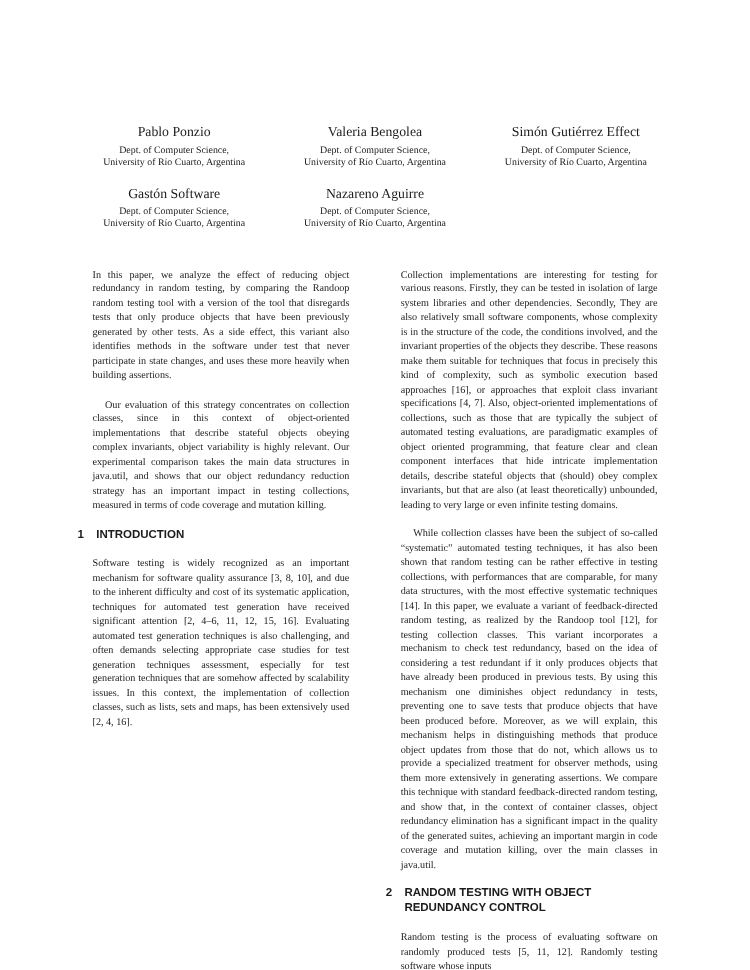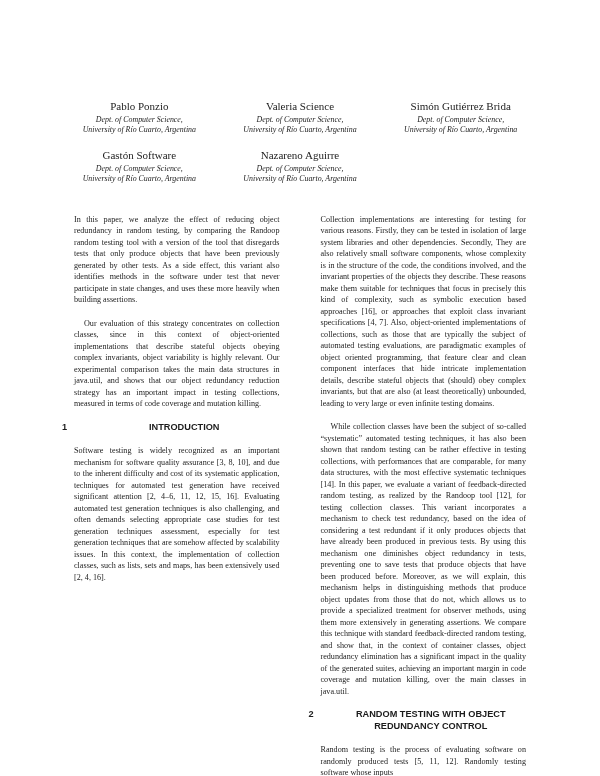--- a/index.html
+++ b/index.html
@@ -20,62 +20,62 @@
     font-size: 14.5px; font-weight: bold;
     text-align: center; line-height: 1.3;
     max-width: 430px; margin: 0 auto 16px auto;
   }
   .authors {
     display: grid; grid-template-columns: 1fr 1fr 1fr;
     column-gap: 6px; row-gap: 13px;
     text-align: center; margin-bottom: 17px;
   }
   .author-name { font-size: 11px; margin-bottom: 3px; }
-  .author-affil { font-size: 7.9px; line-height: 1.32; color: #222; font-style: italic; }
+  .author-affil { font-size: 7.9px; line-height: 1.32; color: #222; }
   .columns { display: flex; gap: 17px; }
   .col {
     width: 229.5px; flex: none;
     font-size: 8.15px; line-height: 1.41;
     text-align: justify;
   }
   .heading {
     font-family: "Liberation Sans", sans-serif;
     font-size: 9.2px; font-weight: bold;
     margin: 0 0 5px 0; letter-spacing: 0.2px;
   }
   .section-heading {
     font-family: "Liberation Sans", sans-serif;
     font-size: 9.2px; font-weight: bold;
     display: flex; margin: 11px 0 5px 0; line-height: 1.25;
     text-align: left;
   }
   .sec-num { width: 15px; flex: none; }
-  .sec-title { flex: 1; text-align: center; }
+  .sec-title { flex: 1; }
   p { margin: 12px; }
   p.indent { text-indent: 10px; }
 </style>
 </head>
 <body>
 
 <div class="page">
 
 
   <div class="authors">
     <div class="author">
       <div class="author-name">Pablo Ponzio</div>
       <div class="author-affil">Dept. of Computer Science,</div>
       <div class="author-affil">University of Río Cuarto, Argentina</div>
     </div>
     <div class="author">
-      <div class="author-name">Valeria Science</div>
+      <div class="author-name">Valeria Bengolea</div>
       <div class="author-affil">Dept. of Computer Science,</div>
       <div class="author-affil">University of Río Cuarto, Argentina</div>
     </div>
     <div class="author">
-      <div class="author-name">Simón Gutiérrez Brida</div>
+      <div class="author-name">Simón Gutiérrez Effect</div>
       <div class="author-affil">Dept. of Computer Science,</div>
       <div class="author-affil">University of Río Cuarto, Argentina</div>
     </div>
     <div class="author">
       <div class="author-name">Gastón Software</div>
       <div class="author-affil">Dept. of Computer Science,</div>
       <div class="author-affil">University of Río Cuarto, Argentina</div>
     </div>
     <div class="author">
       <div class="author-name">Nazareno Aguirre</div>

